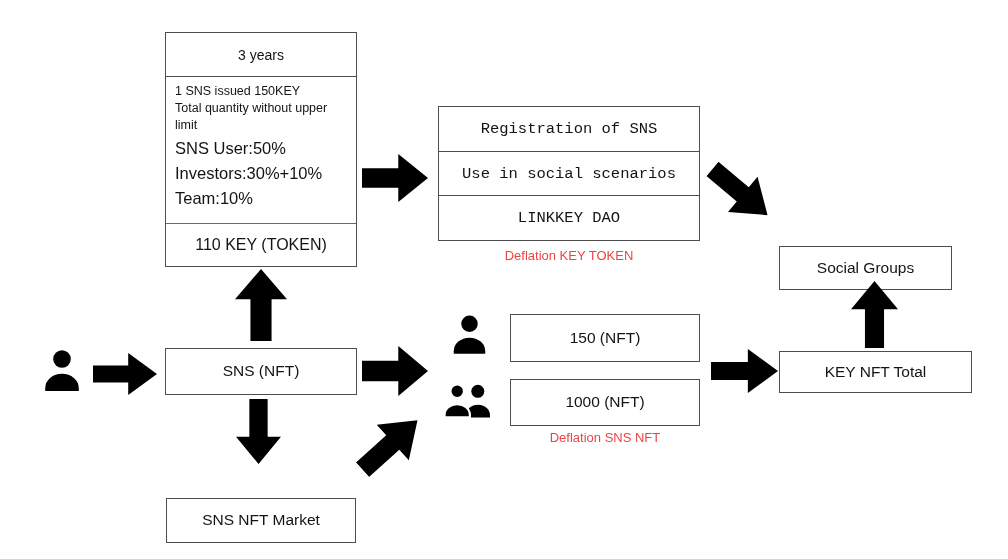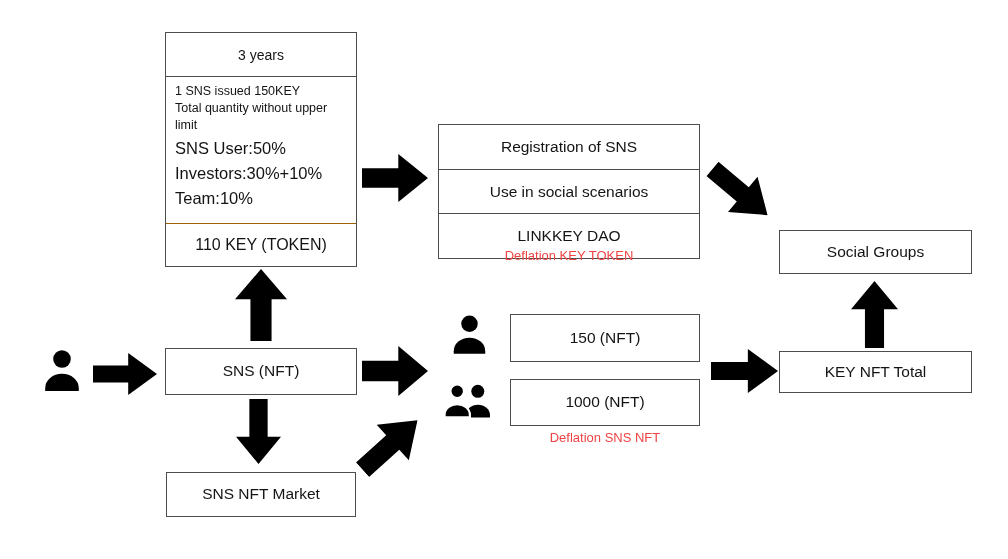--- a/index.html
+++ b/index.html
@@ -45,35 +45,35 @@
       <p class="small">Total quantity without upper limit</p>
       <div class="alloc">
         <div>SNS User:50%</div>
         <div>Investors:30%+10%</div>
         <div>Team:10%</div>
       </div>
     </div>
     <div class="ftr">110 KEY (TOKEN)</div>
   </div>
 
-  <div style="position:absolute;left:438px;top:124px;width:262px;">
+  <div style="position:absolute;left:438px;top:106px;width:262px;font-family:Liberation Mono, monospace;">
     <div class="stack-row" style="height:46px;">Registration of SNS</div>
     <div class="stack-row" style="height:45px;">Use in social scenarios</div>
     <div class="stack-row" style="height:46px;">LINKKEY DAO</div>
   </div>
   <div class="caption" style="left:438px;top:248px;width:262px;">Deflation KEY TOKEN</div>
 
   <div class="box" style="left:510px;top:314px;width:190px;height:48px;">150 (NFT)</div>
   <div class="box" style="left:510px;top:379px;width:190px;height:47px;">1000 (NFT)</div>
   <div class="caption" style="left:505px;top:430px;width:200px;">Deflation SNS NFT</div>
 
   <div class="box" style="left:165px;top:348px;width:192px;height:47px;">SNS (NFT)</div>
-  <div class="box" style="left:166px;top:472px;width:190px;height:45px;">SNS NFT Market</div>
+  <div class="box" style="left:166px;top:498px;width:190px;height:45px;">SNS NFT Market</div>
   <div class="box" style="left:779px;top:351px;width:193px;height:42px;">KEY NFT Total</div>
-  <div class="box" style="left:779px;top:230px;width:193px;height:44px;">Social Groups</div>
+  <div class="box" style="left:779px;top:246px;width:173px;height:44px;">Social Groups</div>
 
   <div class="icon" style="left:38px;top:347px;width:48px;height:48px;">
     <svg viewBox="0 0 24 24">
         <circle cx="12" cy="6" r="4.4" fill="#000"></circle>
         <path d="M3.6,22 L3.6,20.6 A8.4,7.2 0 0 1 20.4,20.6 L20.4,22 Z" fill="#000"></path>
       </svg>
   </div>
   <div class="icon" style="left:447px;top:310px;width:45px;height:50px;">
     <svg viewBox="0 0 24 24">
         <circle cx="12" cy="6" r="4.4" fill="#000"></circle>

